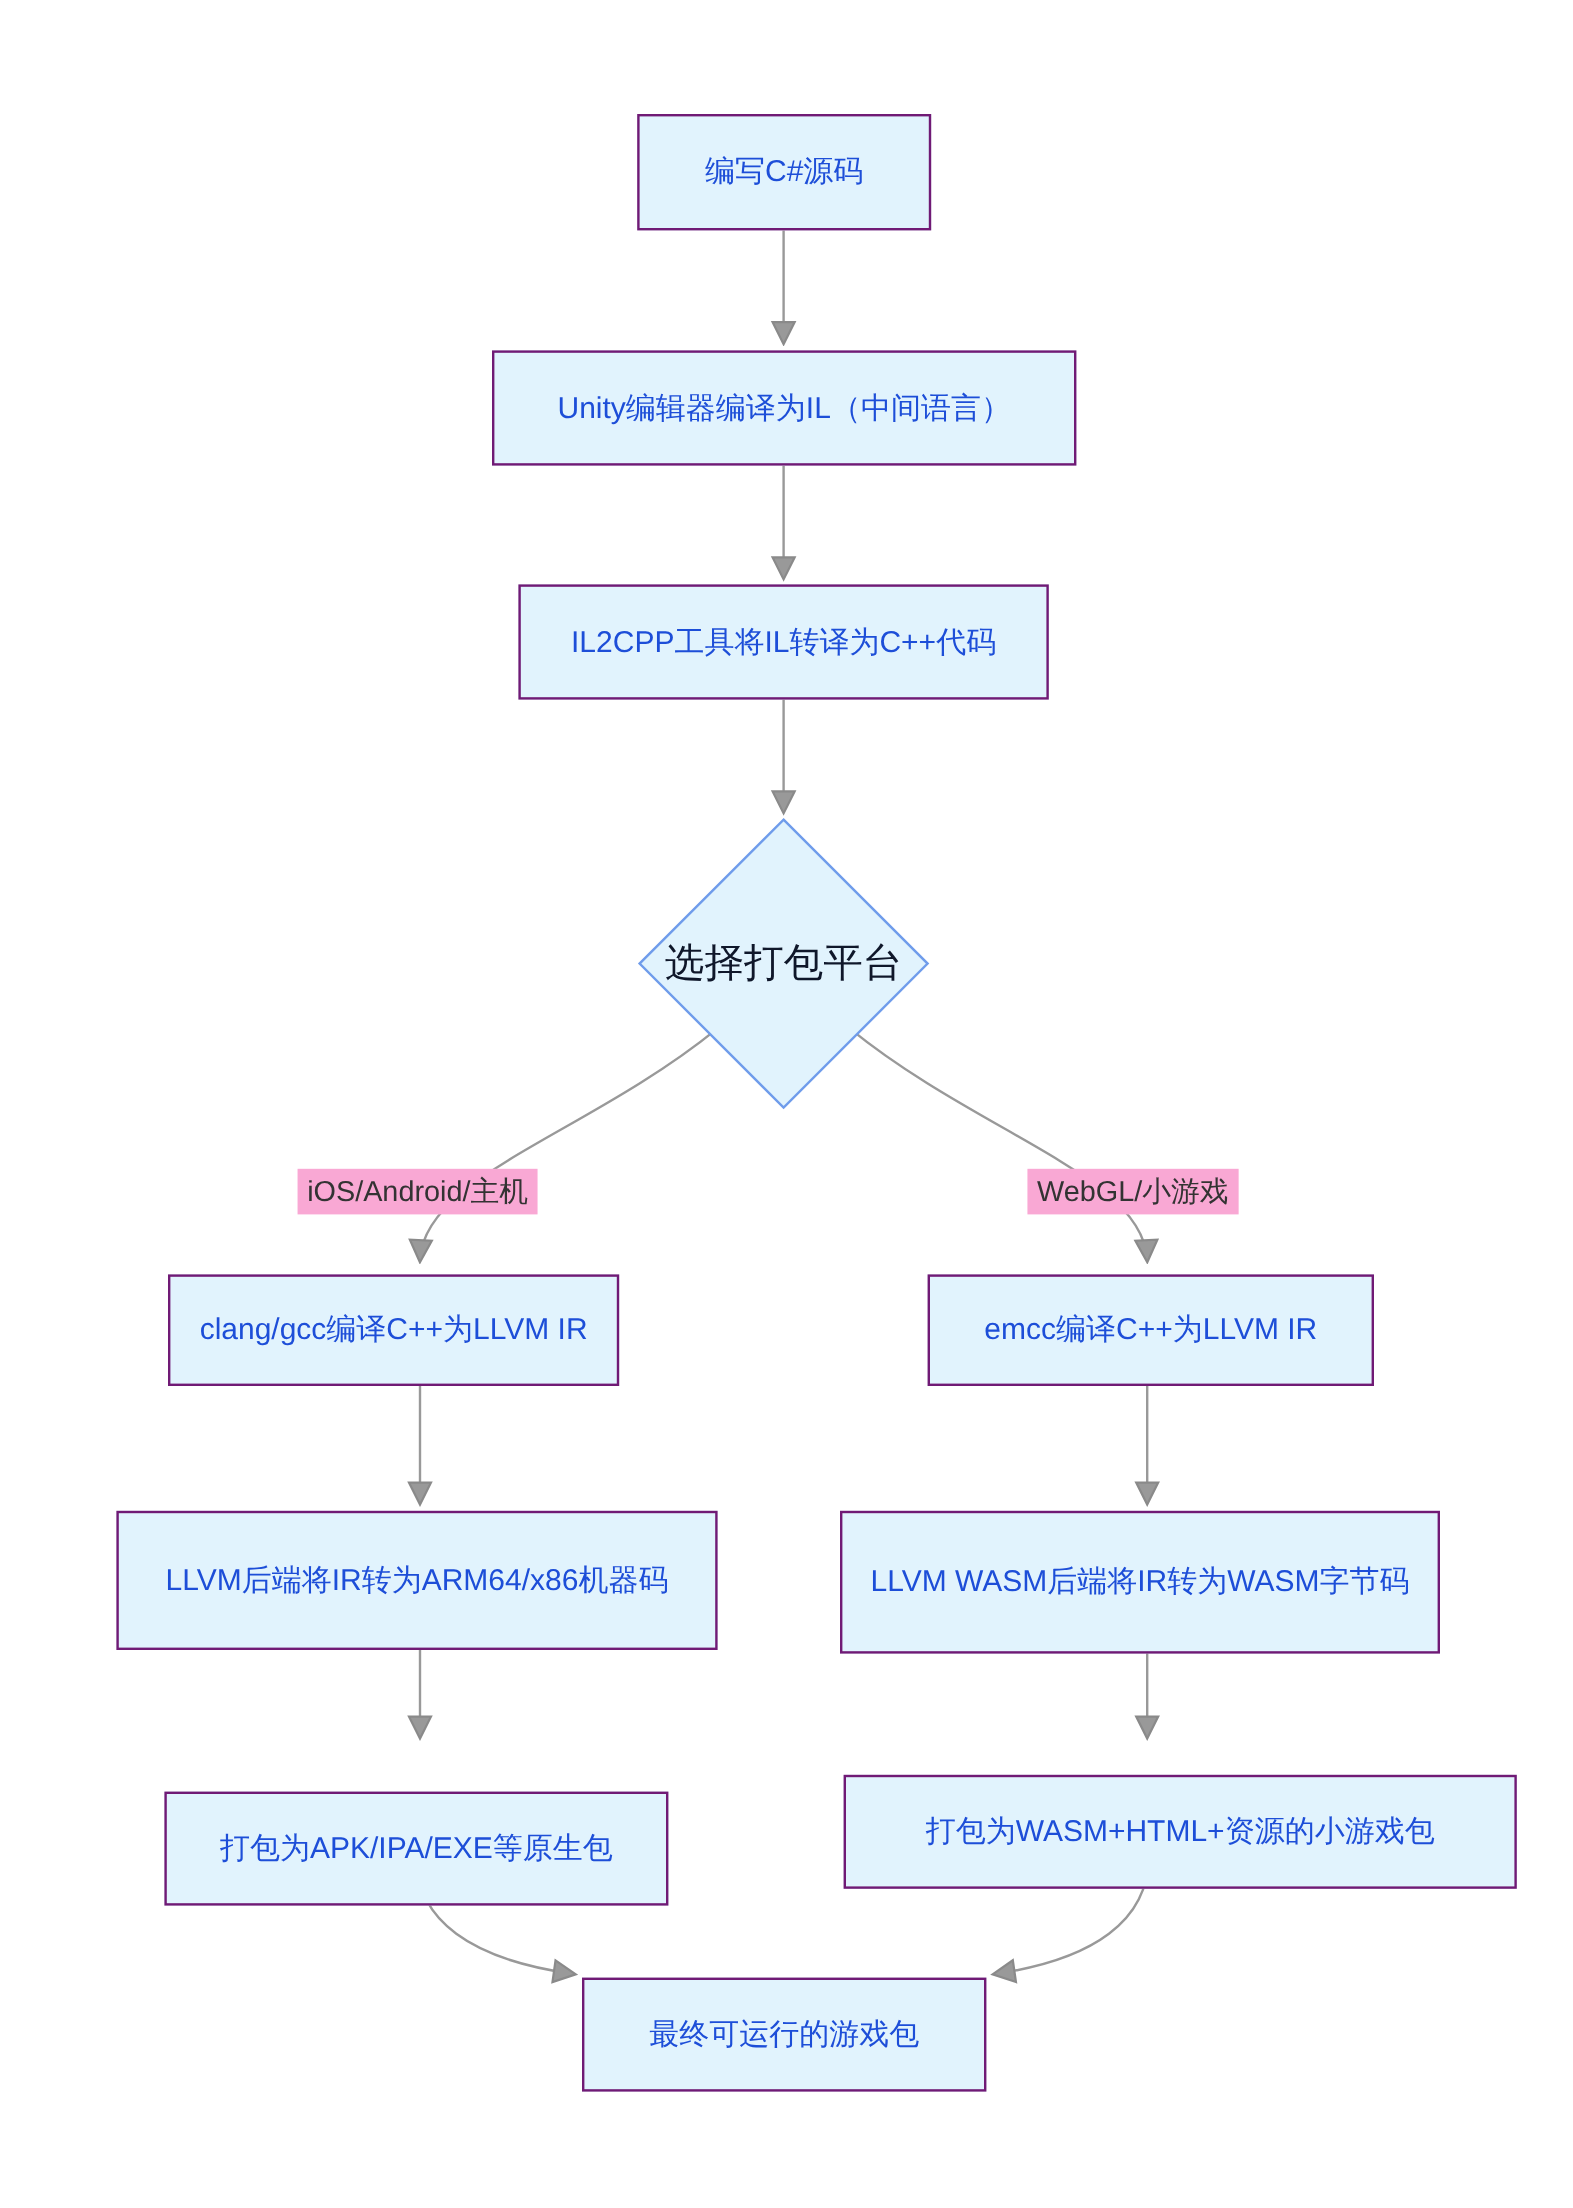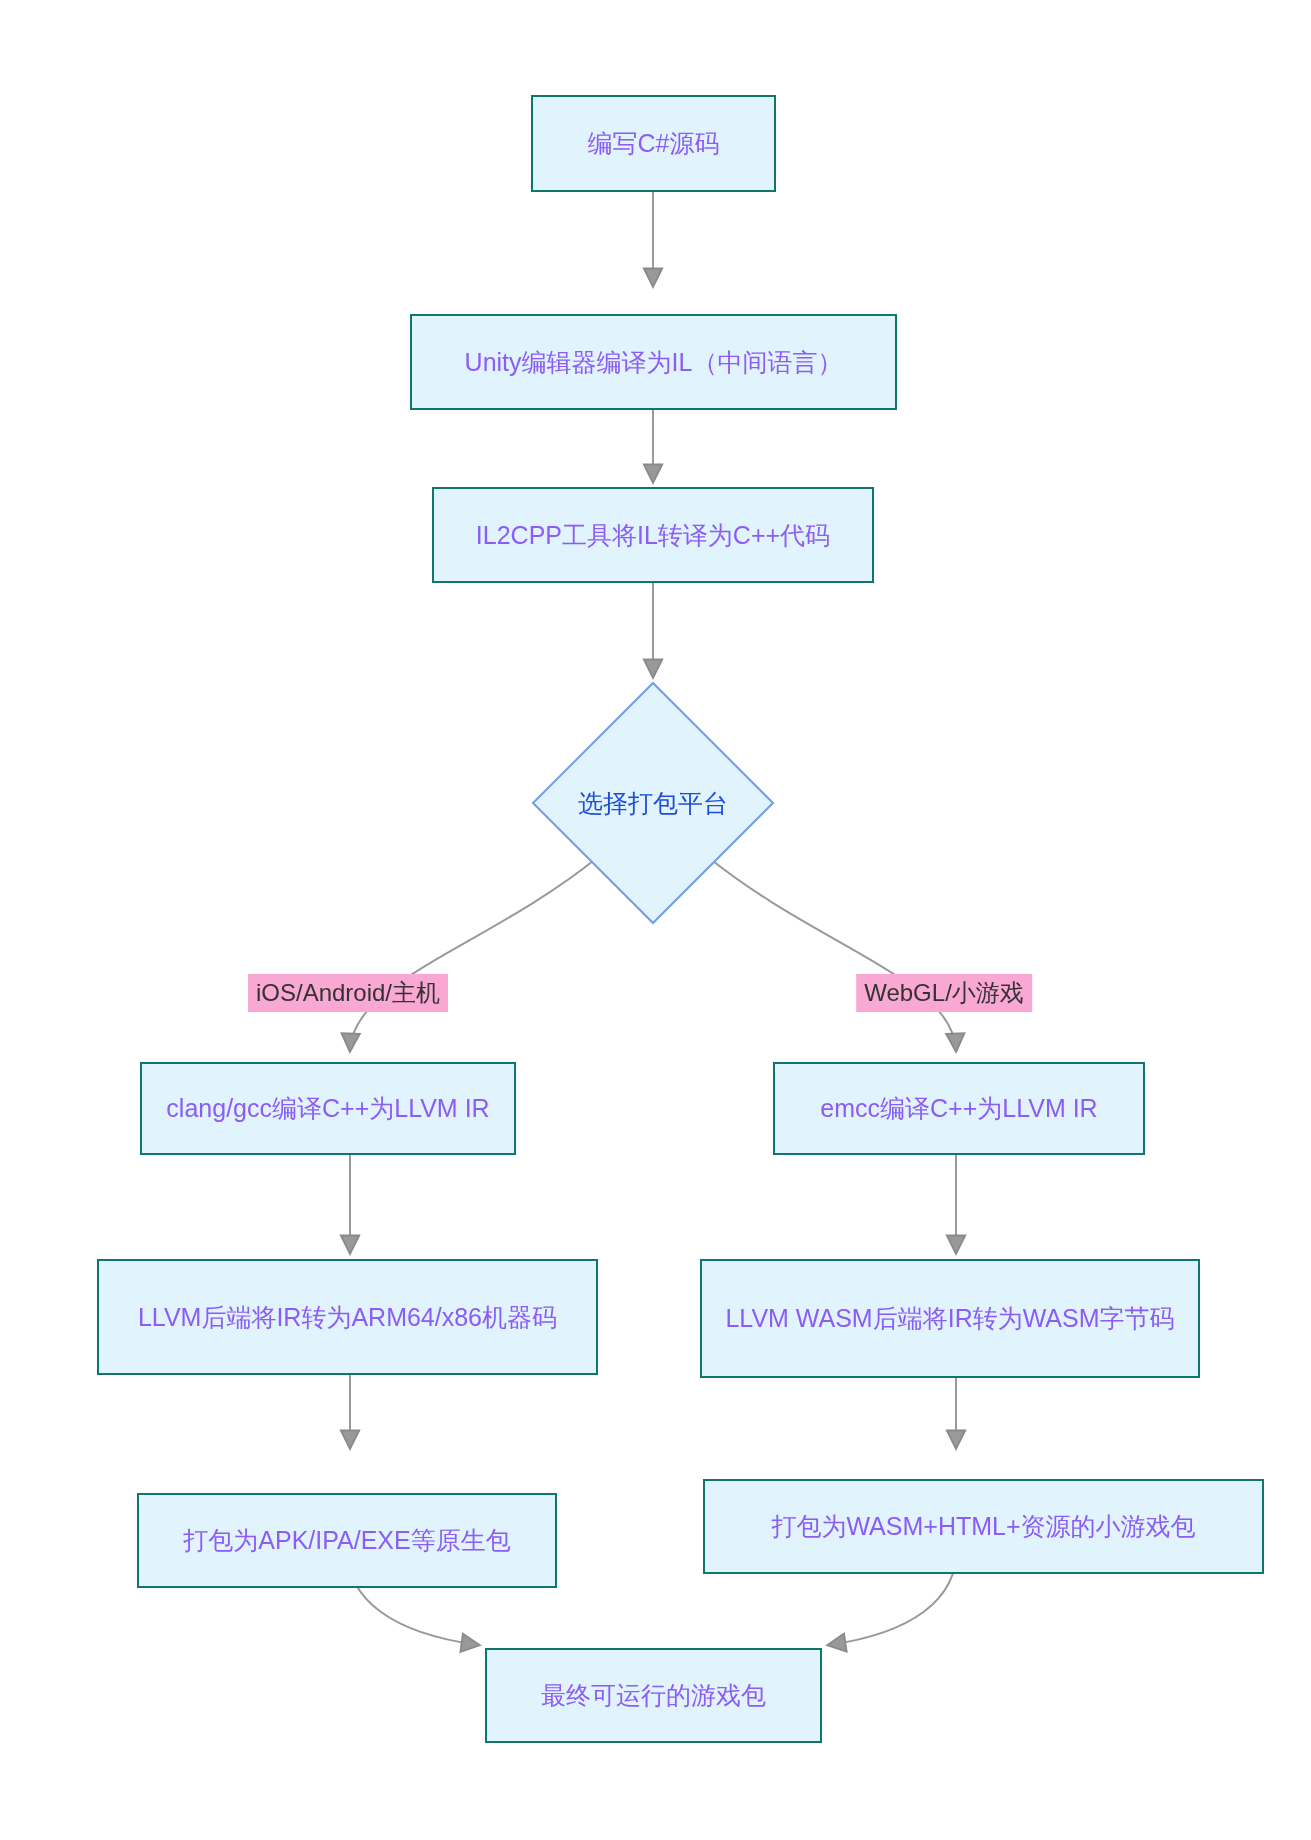--- a/index.html
+++ b/index.html
@@ -14,36 +14,36 @@
   .edge-layer{
     position:absolute;
     left:0;top:0;
     width:1311px;height:1840px;
     z-index:0;
   }
   .node{
     position:absolute;
     box-sizing:border-box;
     background:#e1f3fd;
-    border:2px solid #0f766e;
+    border:2px solid #701a75;
     display:flex;
     align-items:center;
     justify-content:center;
     text-align:center;
     font-size:25px;
-    color:#8b5cf6;
+    color:#1d4ed8;
     z-index:2;
     line-height:1.3;
     padding:0 10px;
   }
   .diamond-label{
     position:absolute;
     transform:translate(-50%,-50%);
-    font-size:25px;
-    color:#1d4ed8;
+    font-size:33px;
+    color:#0f172a;
     z-index:2;
     white-space:nowrap;
   }
   .edge-label{
     position:absolute;
     transform:translate(-50%,-50%);
     background:#f9a8d4;
     color:#333333;
     font-size:24px;
     padding:3px 8px;
@@ -79,21 +79,21 @@
     <path d="M 347 1548 C 347 1600, 392 1633, 478 1645" fill="none" stroke="#999999" stroke-width="2" marker-end="url(#arrow)"></path>
     <path d="M 957 1548 C 957 1600, 912 1633, 829 1645" fill="none" stroke="#999999" stroke-width="2" marker-end="url(#arrow)"></path>
 
     <polygon points="653,683 773,803 653,923 533,803" fill="#e1f3fd" stroke="#6f9ceb" stroke-width="2"></polygon>
   </svg>
 
   <div class="node" style="left:531px;top:95px;width:245px;height:97px;">
     <span>编写C#源码</span>
   </div>
 
-  <div class="node" style="left:410px;top:292px;width:487px;height:96px;margin-top:22px;">
+  <div class="node" style="left:410px;top:292px;width:487px;height:96px;">
     <span>Unity编辑器编译为IL（中间语言）</span>
   </div>
 
   <div class="node" style="left:432px;top:487px;width:442px;height:96px;">
     <span>IL2CPP工具将IL转译为C++代码</span>
   </div>
 
   <div class="diamond-label" style="left:653px;top:803px;">选择打包平台</div>
 
   <div class="node" style="left:140px;top:1062px;width:376px;height:93px;">

